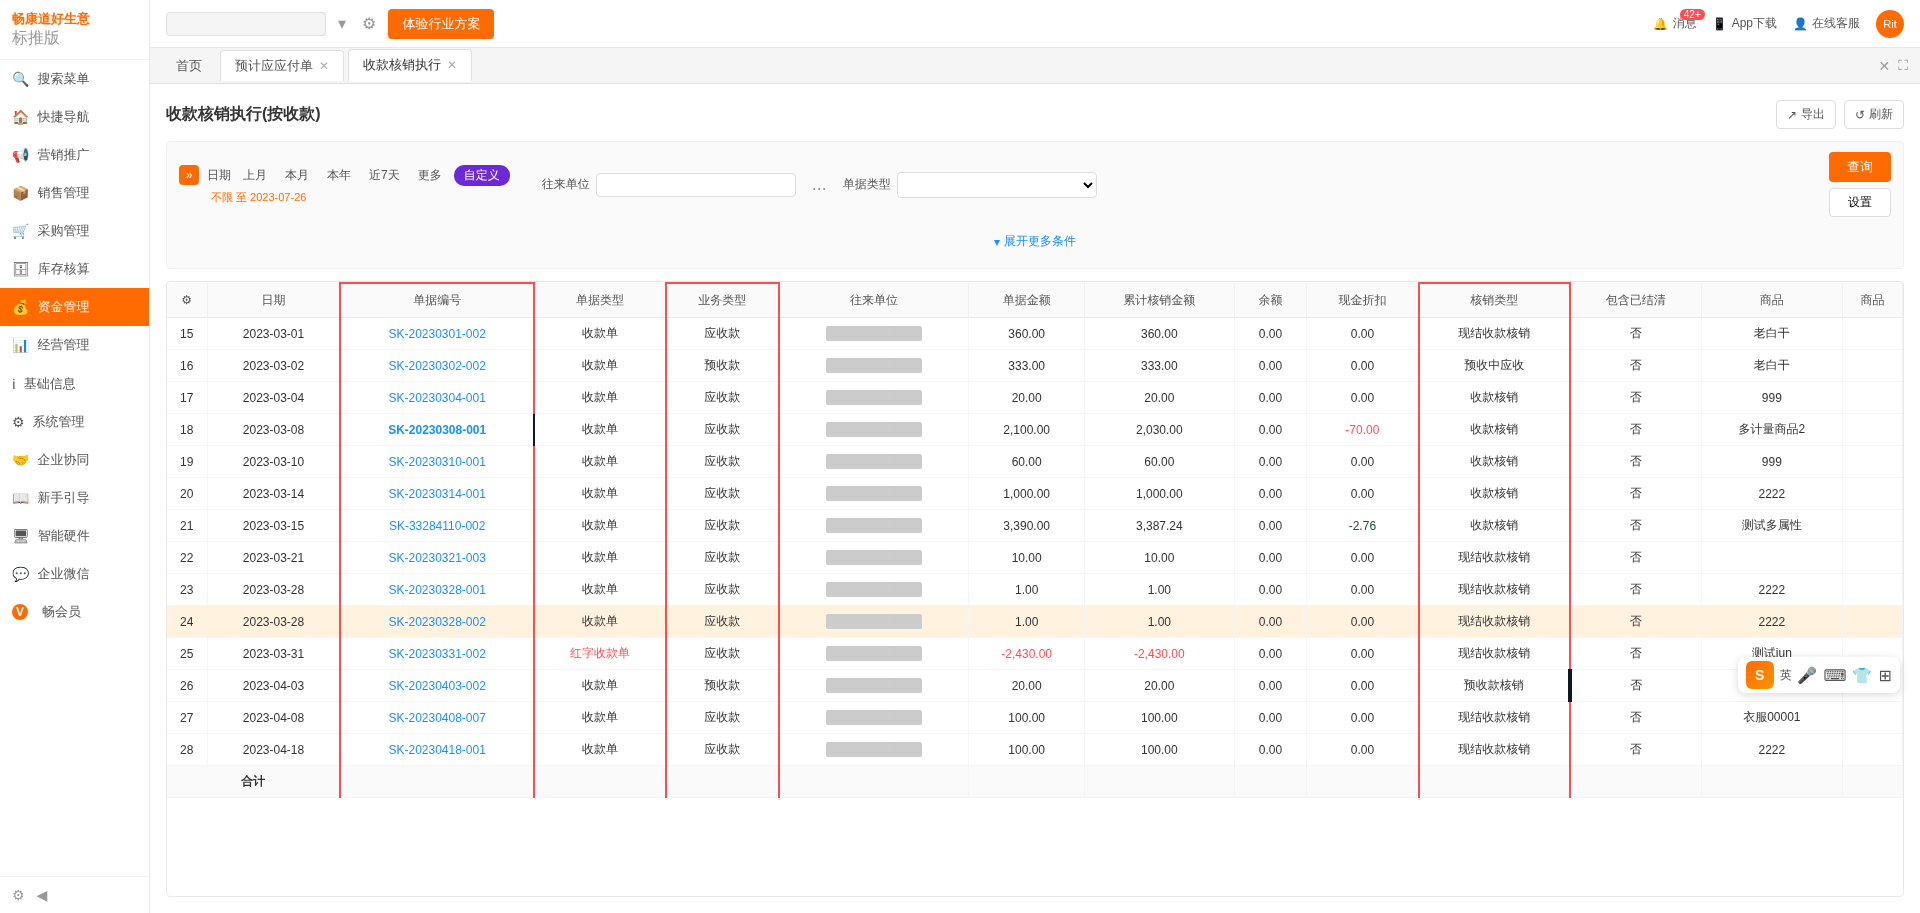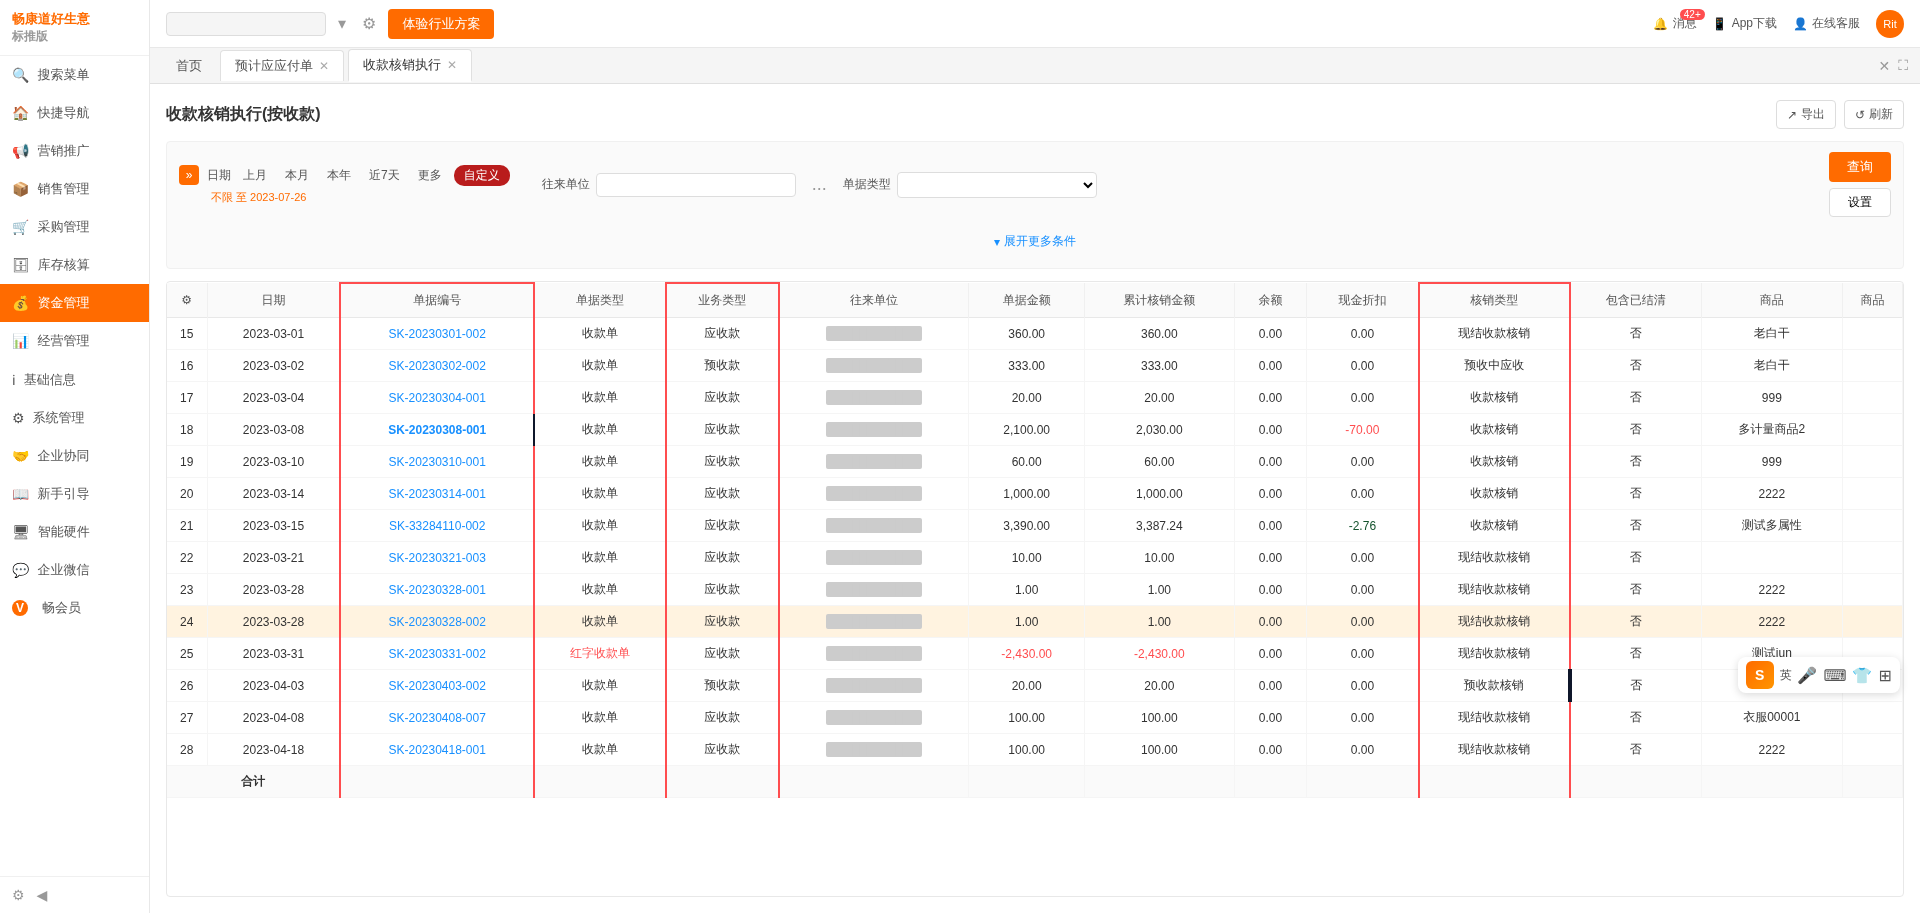--- a/index.html
+++ b/index.html
@@ -6,21 +6,21 @@
     body { font-family: 'Microsoft YaHei', Arial, sans-serif; font-size: 12px; background: #f5f5f5; color: #333; }
 
     
     .app-container { display: flex; height: 913px; overflow: hidden; }
     .sidebar { width: 150px; background: #fff; border-right: 1px solid #e8e8e8; display: flex; flex-direction: column; flex-shrink: 0; }
     .main-area { flex: 1; display: flex; flex-direction: column; overflow: hidden; }
 
     
     .sidebar-logo { padding: 10px 12px; background: #fff; border-bottom: 1px solid #f0f0f0; }
     .sidebar-logo-text { font-size: 13px; color: #ff6b00; font-weight: bold; }
-    .sidebar-logo-sub { font-size: 12px; color: #999; font-weight: bold; }
+    .sidebar-logo-sub { font-size: 16px; color: #999; }
     .sidebar-nav { flex: 1; overflow-y: auto; }
     .sidebar-item { display: flex; align-items: center; padding: 10px 12px; cursor: pointer; color: #555; font-size: 13px; }
     .sidebar-item.active { background: #ff6b00; color: #fff; }
     .sidebar-item .icon { margin-right: 8px; font-size: 14px; }
     .sidebar-bottom { padding: 10px 12px; border-top: 1px solid #f0f0f0; display: flex; align-items: center; gap: 12px; }
     .sidebar-bottom-icon { color: #999; cursor: pointer; font-size: 14px; }
 
     
     .top-bar { background: #fff; border-bottom: 1px solid #e8e8e8; padding: 0 16px; display: flex; align-items: center; height: 48px; gap: 12px; }
     .top-bar-left { display: flex; align-items: center; gap: 8px; }
@@ -47,21 +47,21 @@
     .page-header { display: flex; align-items: center; justify-content: space-between; margin-bottom: 12px; }
     .page-title { font-size: 16px; font-weight: bold; color: #333; }
     .page-actions { display: flex; gap: 8px; }
     .action-btn { display: flex; align-items: center; gap: 4px; border: 1px solid #ddd; background: #fff; border-radius: 4px; padding: 5px 10px; font-size: 12px; cursor: pointer; color: #555; }
 
     
     .filter-area { background: #fafafa; border: 1px solid #f0f0f0; border-radius: 4px; padding: 10px 12px; margin-bottom: 12px; }
     .filter-row { display: flex; align-items: center; gap: 12px; flex-wrap: wrap; }
     .filter-label { color: #555; font-size: 12px; white-space: nowrap; }
     .filter-btn { background: none; border: none; cursor: pointer; font-size: 12px; color: #555; padding: 2px 6px; border-radius: 2px; }
-    .filter-custom { background: #b91c1c; color: #fff; border: none; border-radius: 10px; padding: 2px 10px; font-size: 12px; cursor: pointer; }
+    .filter-custom { background: #6d28d9; color: #fff; border: none; border-radius: 10px; padding: 2px 10px; font-size: 12px; cursor: pointer; }
     .filter-date-hint { color: #ff6b00; font-size: 11px; margin-left: 4px; }
     .filter-input { border: 1px solid #ddd; border-radius: 4px; padding: 4px 8px; font-size: 12px; width: 180px; background: #fff; }
     .filter-select { border: 1px solid #ddd; border-radius: 4px; padding: 4px 8px; font-size: 12px; width: 180px; background: #fff; }
     .expand-btn { display: flex; align-items: center; gap: 4px; color: #1890ff; cursor: pointer; font-size: 12px; margin: 8px 0; }
     .query-btn { background: #ff6b00; color: #fff; border: none; border-radius: 4px; padding: 6px 18px; font-size: 13px; cursor: pointer; white-space: nowrap; }
     .setting-btn { border: 1px solid #ddd; background: #fff; border-radius: 4px; padding: 5px 12px; font-size: 12px; cursor: pointer; }
 
     
     .table-container { flex: 1; overflow: auto; border: 1px solid #e8e8e8; border-radius: 4px; }
     table { width: 100%; border-collapse: collapse; font-size: 12px; min-width: 1400px; }

